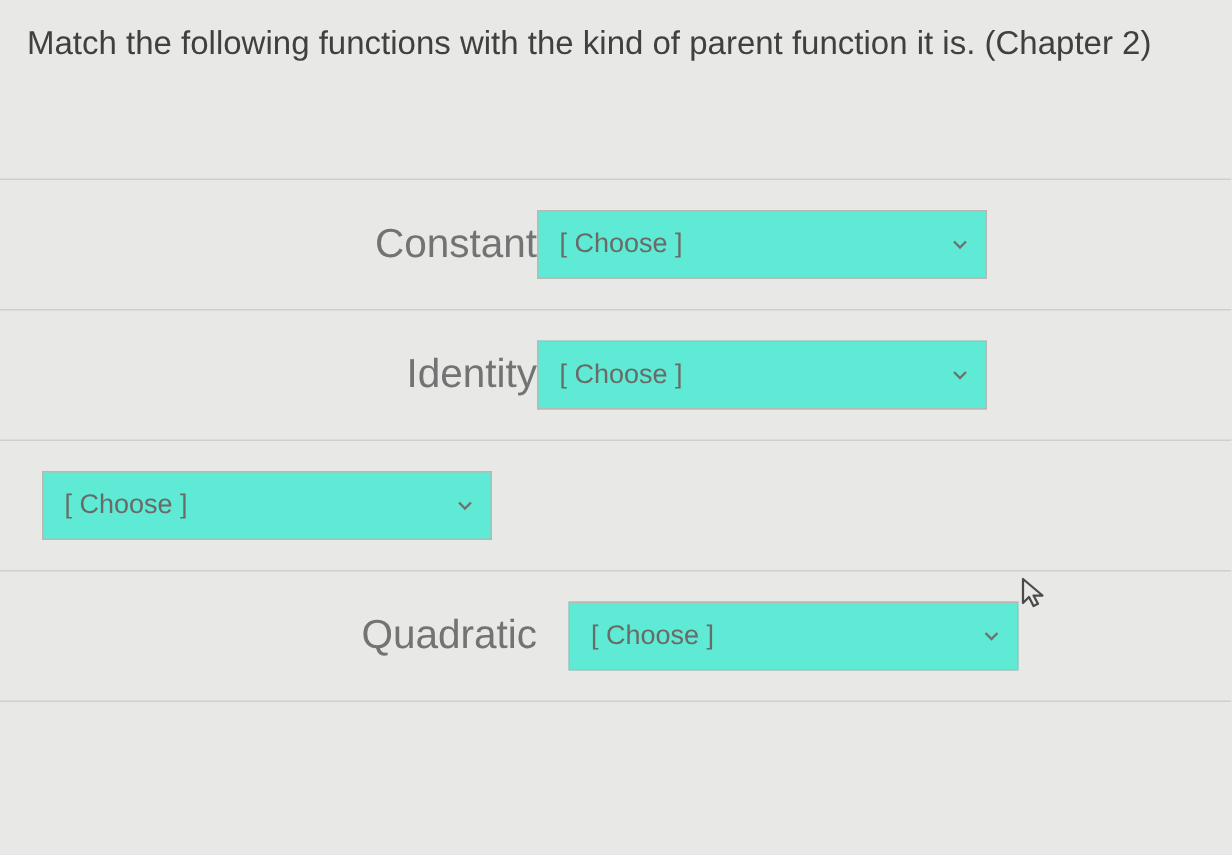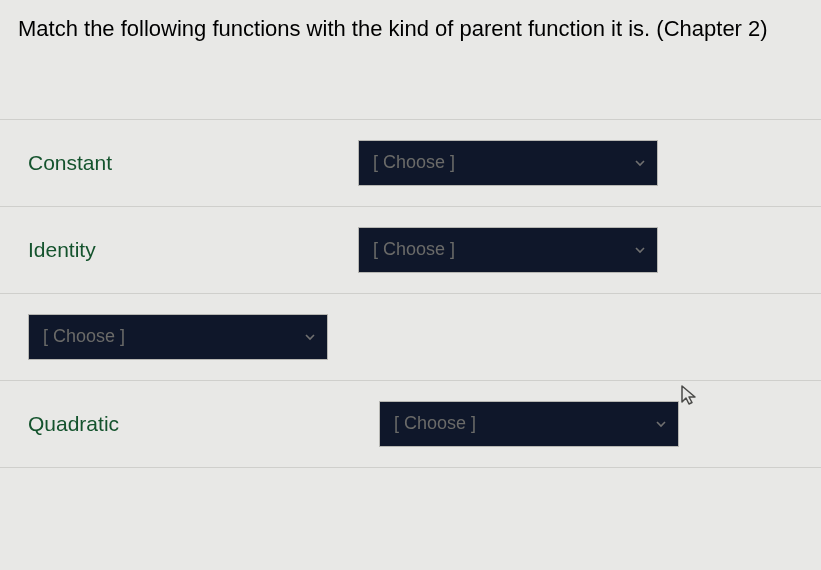--- a/index.html
+++ b/index.html
@@ -13,48 +13,49 @@
       background: #e8e8e6;
       font-family: -apple-system, BlinkMacSystemFont, "Segoe UI", Arial, sans-serif;
       color: #555;
       overflow: hidden;
       position: relative;
     }
     .question-text {
       padding: 14px 36px 24px 18px;
       font-size: 22px;
       line-height: 1.4;
-      color: #000000;
+      color: #404040;
     }
     .rows-container {
       margin-top: 50px;
     }
     .match-row {
       display: flex;
       align-items: center;
       padding: 20px 28px;
       border-top: 1px solid #cfcfcc;
     }
     .match-row:last-child {
       border-bottom: 1px solid #cfcfcc;
       gap: 21px;
     }
     .label-cell {
       width: 330px;
-      font-size: 21px;
-      color: #14532d;
+      font-size: 27px;
+      color: #737373;
+      text-align: right;
     }
     .select-wrap {
       position: relative;
       width: 300px;
     }
     .select-box {
       width: 100%;
       height: 46px;
-      background: #0f172a;
+      background: #5eead4;
       border: 1px solid #b7b7b3;
       display: flex;
       align-items: center;
       padding: 0 34px 0 14px;
       font-size: 18px;
       color: #6a6a68;
       cursor: pointer;
     }
     .chevron {
       position: absolute;

